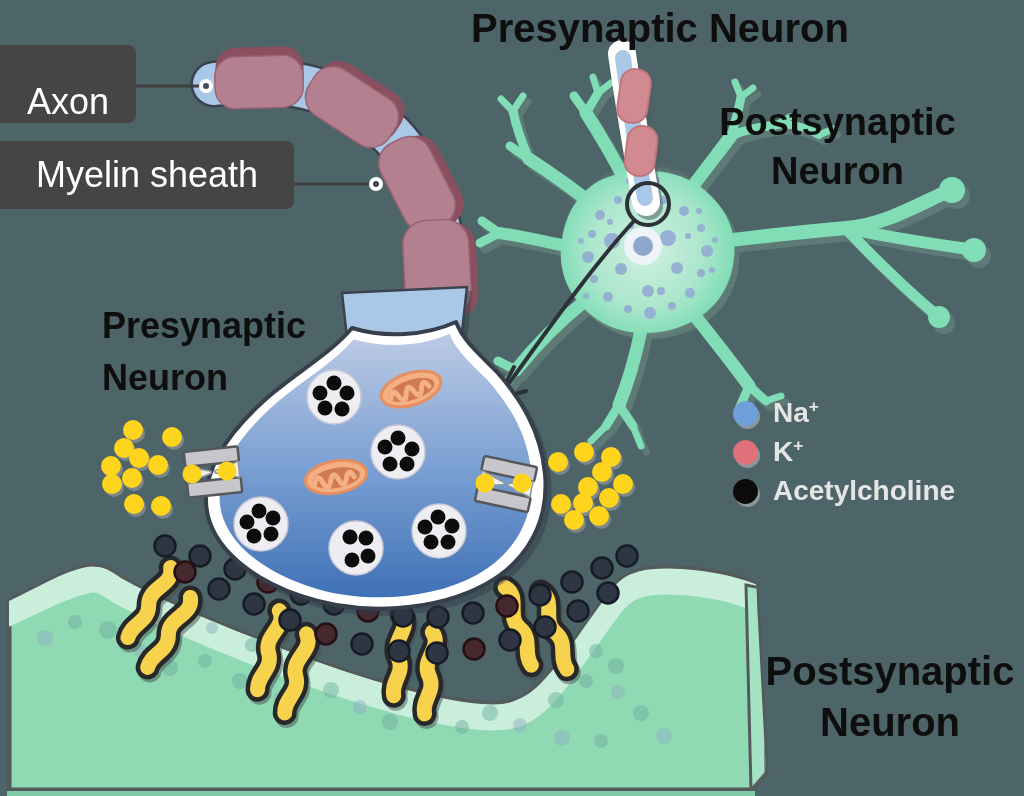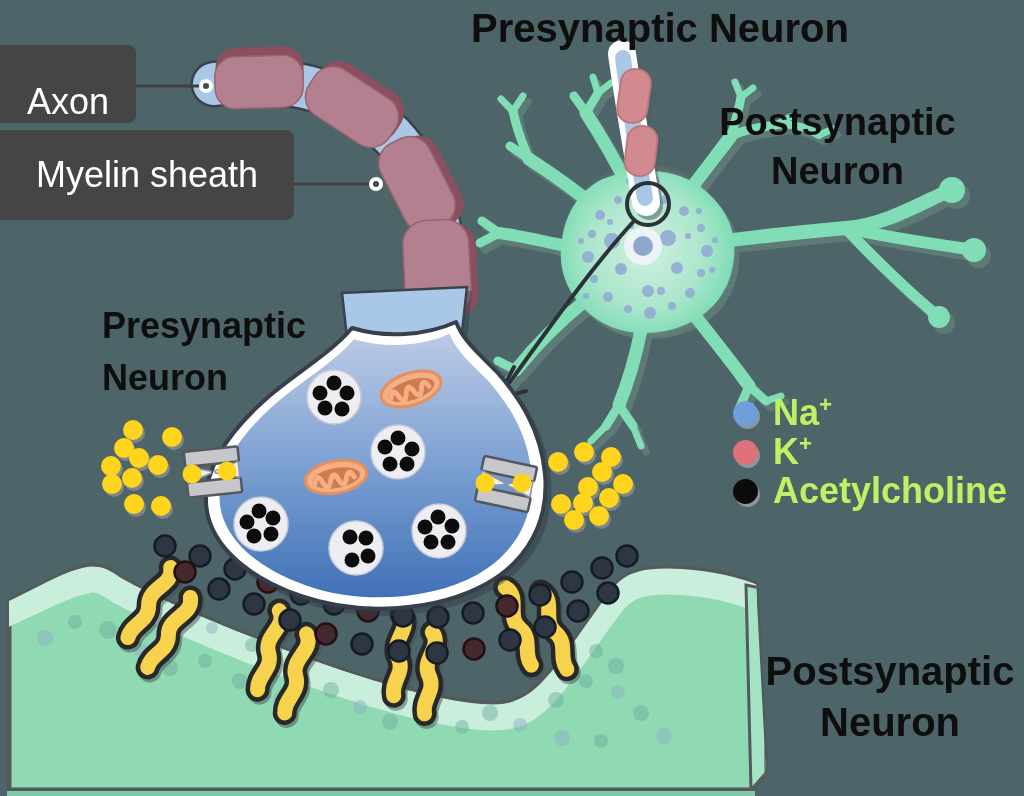--- a/index.html
+++ b/index.html
@@ -4,21 +4,21 @@
 <style>
   html,body{margin:0;padding:0;}
   body{width:1024px;height:796px;position:relative;overflow:hidden;background:#4d6468;font-family:"Liberation Sans",sans-serif;}
   svg{position:absolute;left:0;top:0;}
   .t{position:absolute;font-weight:700;color:#0e0e0e;line-height:1.25;}
   .box{position:absolute;background:#454545;color:#ffffff;display:flex;align-items:center;justify-content:center;
        font-size:36px;font-weight:500;border-radius:0 8px 8px 0;}
   #legend{position:absolute;left:733px;top:400px;}
   .lrow{display:flex;align-items:center;margin-bottom:13px;height:26px;}
   .swatch{width:25px;height:25px;border-radius:50%;margin-right:15px;flex:0 0 auto;}
-  .ltext{font-size:36px;font-weight:700;color:#bef264;white-space:nowrap;}
+  .ltext{font-size:28px;font-weight:700;color:#e5e5e5;white-space:nowrap;}
   .ltext sup{font-size:62%;}
   .neuron{filter:drop-shadow(5px 6px 0 rgba(94,123,120,.95));}
   .vaxon{filter:drop-shadow(3px 4px 0 rgba(80,95,98,.55));}
   .bulbg{filter:drop-shadow(4px 5px 0 rgba(47,58,68,.45));}
   .cash{filter:drop-shadow(2px 3px 0 rgba(130,138,143,.9));}
   .recv{filter:drop-shadow(2px 3px 0 rgba(70,80,80,.5));}
 </style>
 </head>
 <body>
 
@@ -346,21 +346,21 @@
       <circle cx="206" cy="86" r="3" fill="#424a50"></circle>
     <line x1="294" y1="184" x2="370" y2="184" stroke="#3f3f3f" stroke-width="3"></line>
     <circle cx="376" cy="184" r="7" fill="#ffffff"></circle>
       <circle cx="376" cy="184" r="3" fill="#424a50"></circle>
   </g>
 </svg>
 
 <div class="box" style="left:0;top:45px;width:136px;height:78px;align-items:flex-end;">
   <span>Axon</span>
 </div>
-<div class="box" style="left:0;top:130px;width:294px;height:90px;">
+<div class="box" style="left:0;top:141px;width:294px;height:68px;">
   <span>Myelin sheath</span>
 </div>
 
 <div class="t" style="left:455px;top:3px;width:410px;text-align:center;font-size:40px;">Presynaptic Neuron</div>
 
 <div class="t" style="left:705px;top:98px;width:265px;text-align:center;font-size:38px;line-height:49px;">
   <div>Postsynaptic</div>
   <div>Neuron</div>
 </div>
 

